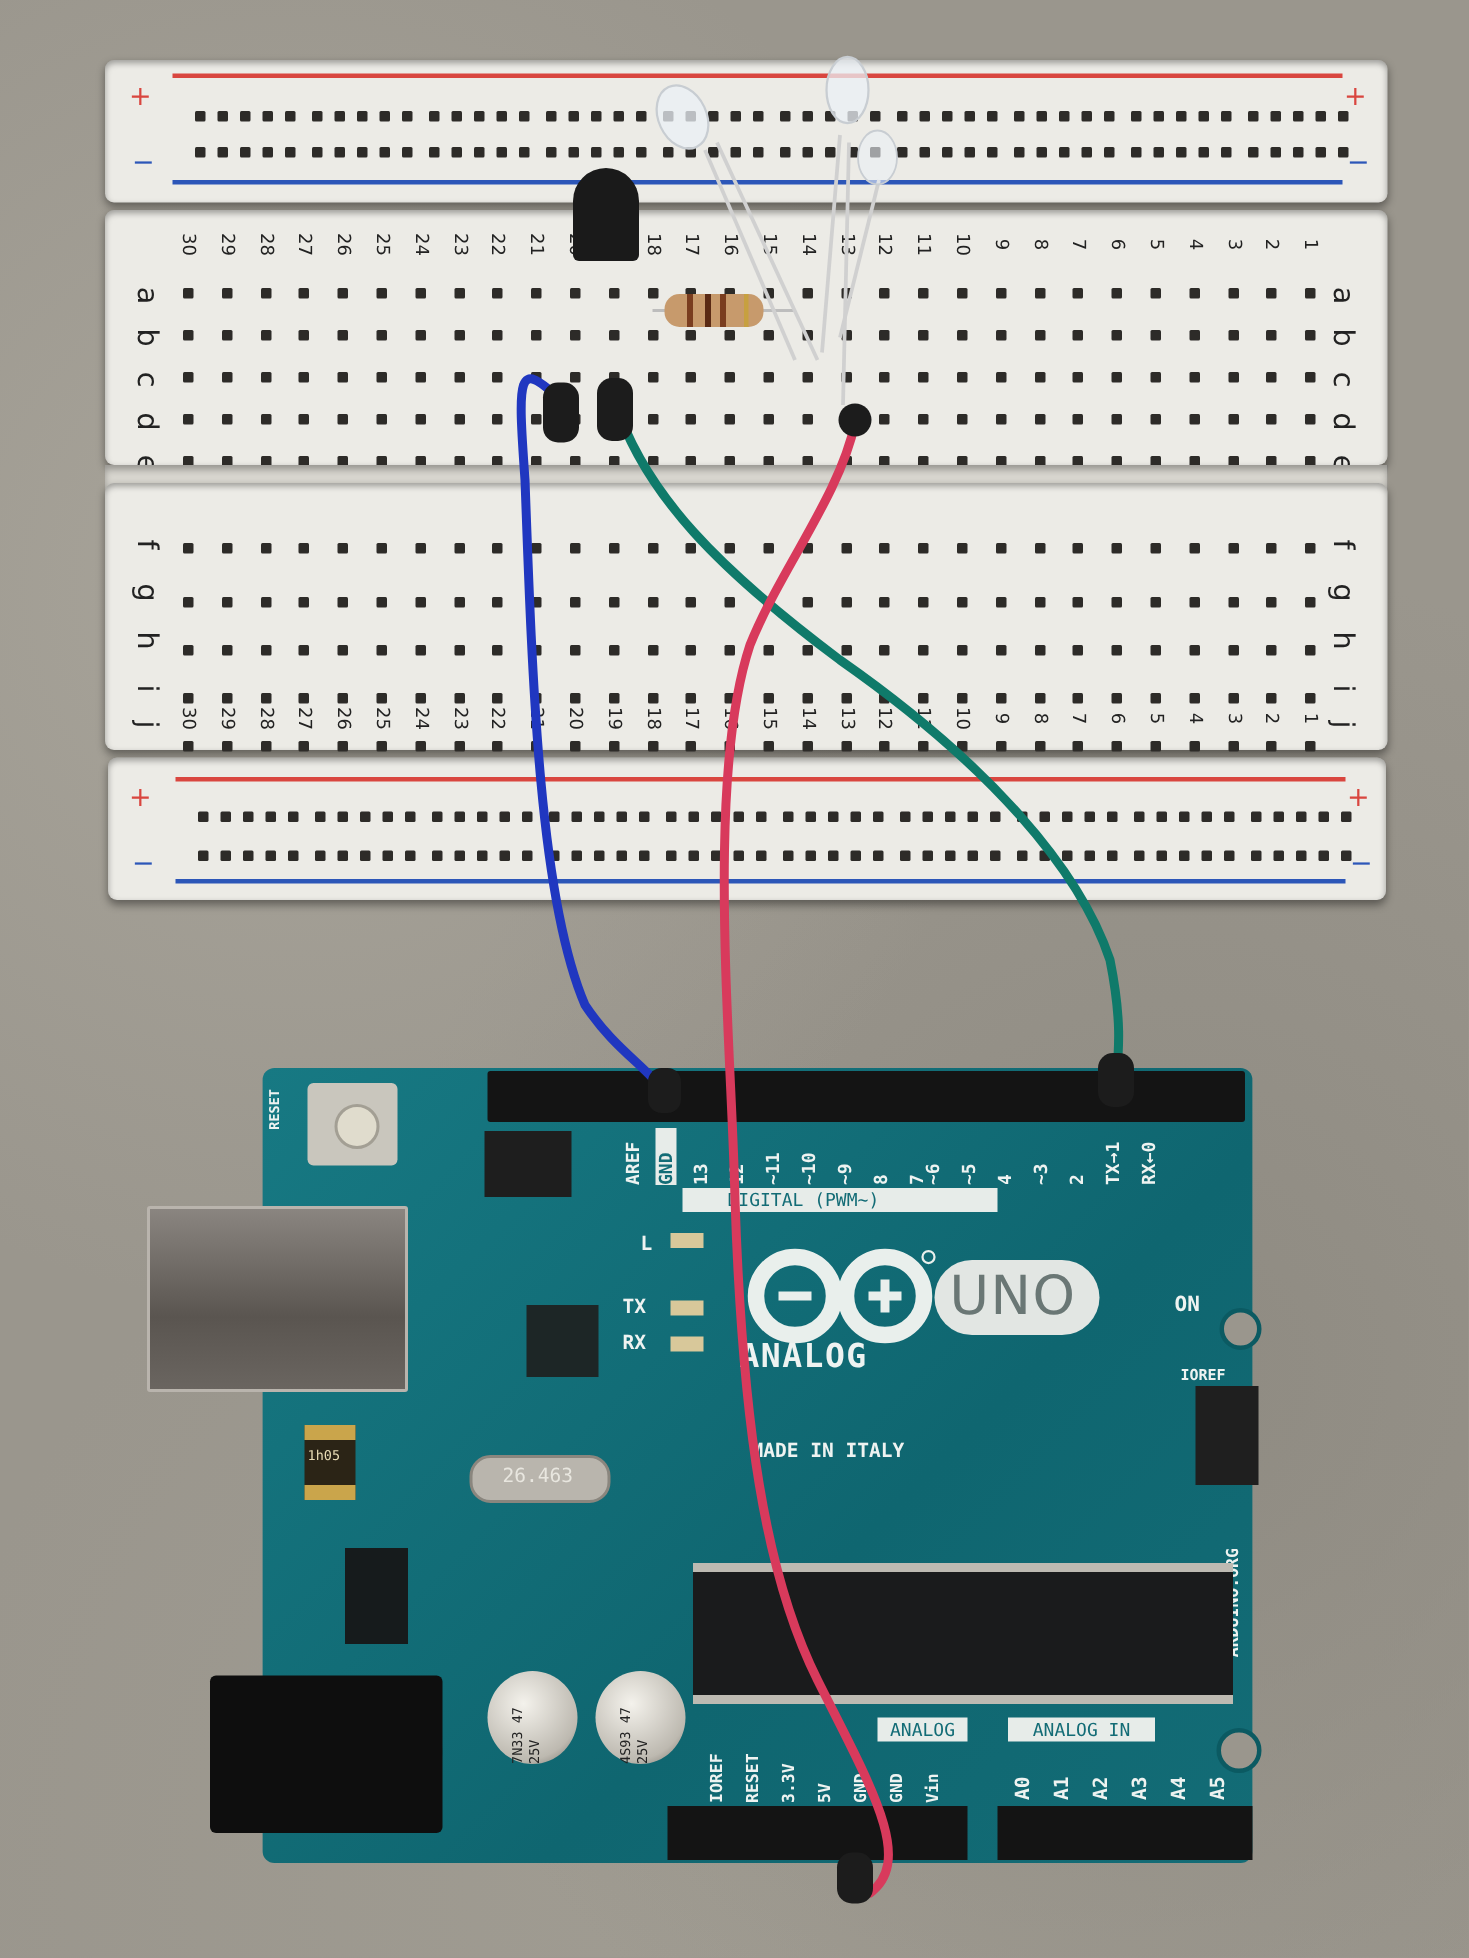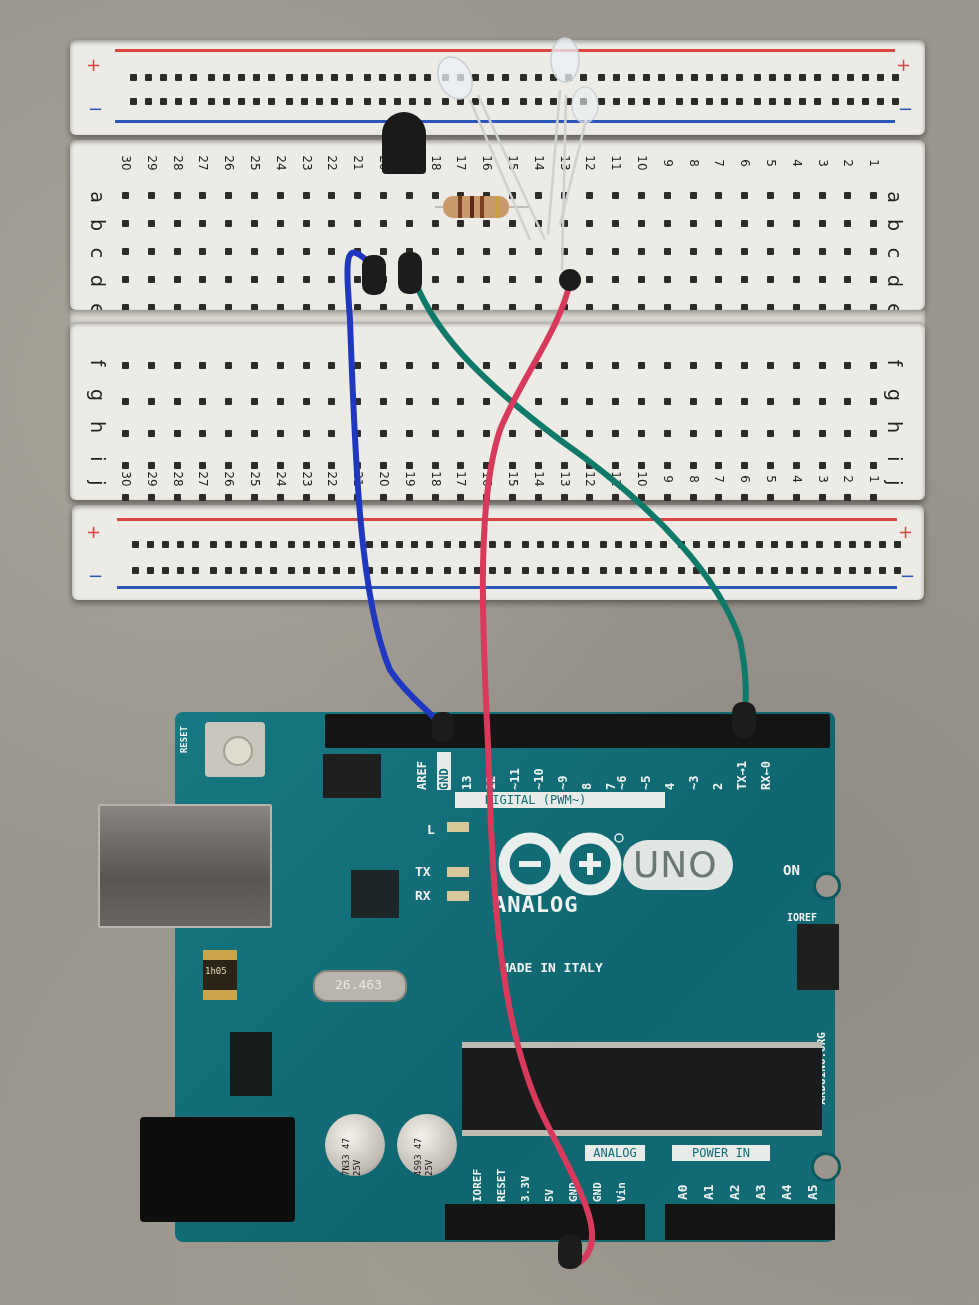--- a/index.html
+++ b/index.html
@@ -733,21 +733,21 @@
   <div class="abs" style="left:150px;top:402px;width:60px;height:62px;border-radius:50%;background:radial-gradient(circle at 40% 35%,#f4f2ec,#bdb9b0 70%,#6c6962);">
     <span class="abs" style="left:16px;top:12px;font-size:9px;color:#222;line-height:11px;writing-mode:vertical-rl;transform:rotate(180deg);"><span>7N33</span> <span>47</span> <span>25V</span></span>
   </div>
   <div class="abs" style="left:222px;top:402px;width:60px;height:62px;border-radius:50%;background:radial-gradient(circle at 40% 35%,#f4f2ec,#bdb9b0 70%,#6c6962);">
     <span class="abs" style="left:16px;top:12px;font-size:9px;color:#222;line-height:11px;writing-mode:vertical-rl;transform:rotate(180deg);"><span>4S93</span> <span>47</span> <span>25V</span></span>
   </div>
 
   <div class="abs" style="left:-35px;top:405px;width:155px;height:105px;background:#0e0e0e;border-radius:4px;"></div>
 
   <div class="label-box" style="left:410px;top:433px;width:60px;height:16px;font-size:12px;line-height:16px;text-align:center;">ANALOG</div>
-  <div class="label-box" style="left:497px;top:433px;width:98px;height:16px;font-size:12px;line-height:16px;text-align:center;">POWER IN</div>
+  <div class="label-box" style="left:497px;top:433px;width:98px;height:16px;font-size:12px;line-height:16px;text-align:center;">ANALOG IN</div>
   <div id="power-labels">
       <span class="silk" style="left:296px;top:452px;font-size:11px;writing-mode:vertical-rl;transform:rotate(180deg);height:38px;">IOREF</span>
       <span class="silk" style="left:320px;top:452px;font-size:11px;writing-mode:vertical-rl;transform:rotate(180deg);height:38px;">RESET</span>
       <span class="silk" style="left:344px;top:452px;font-size:11px;writing-mode:vertical-rl;transform:rotate(180deg);height:38px;">3.3V</span>
       <span class="silk" style="left:368px;top:452px;font-size:11px;writing-mode:vertical-rl;transform:rotate(180deg);height:38px;">5V</span>
       <span class="silk" style="left:392px;top:452px;font-size:11px;writing-mode:vertical-rl;transform:rotate(180deg);height:38px;">GND</span>
       <span class="silk" style="left:416px;top:452px;font-size:11px;writing-mode:vertical-rl;transform:rotate(180deg);height:38px;">GND</span>
       <span class="silk" style="left:440px;top:452px;font-size:11px;writing-mode:vertical-rl;transform:rotate(180deg);height:38px;">Vin</span>
     </div>
   <div id="analog-labels">

